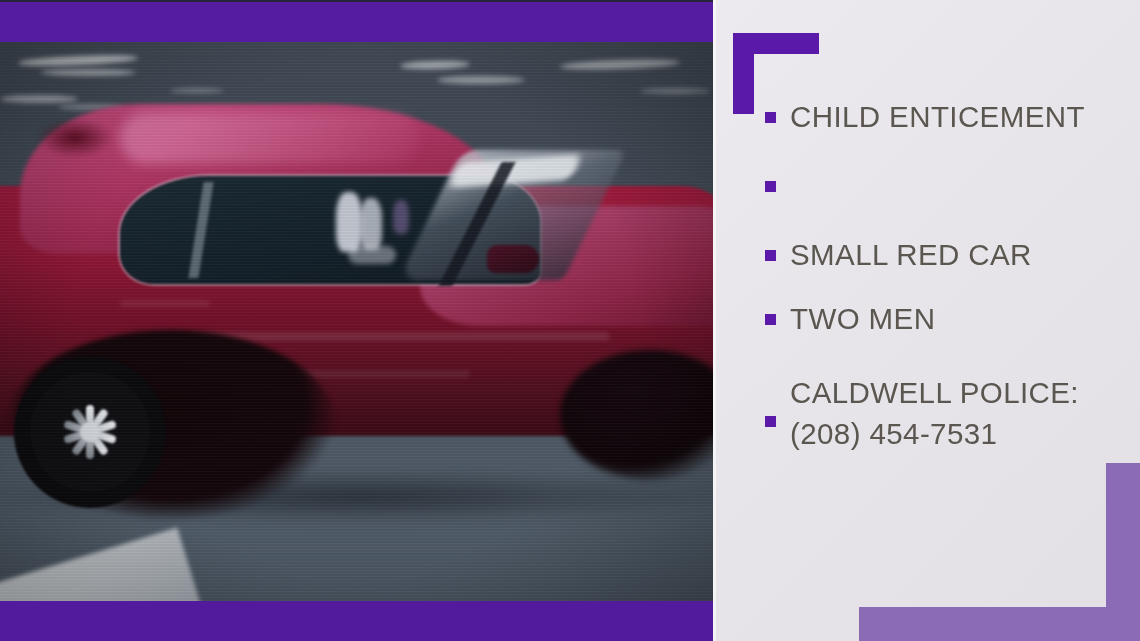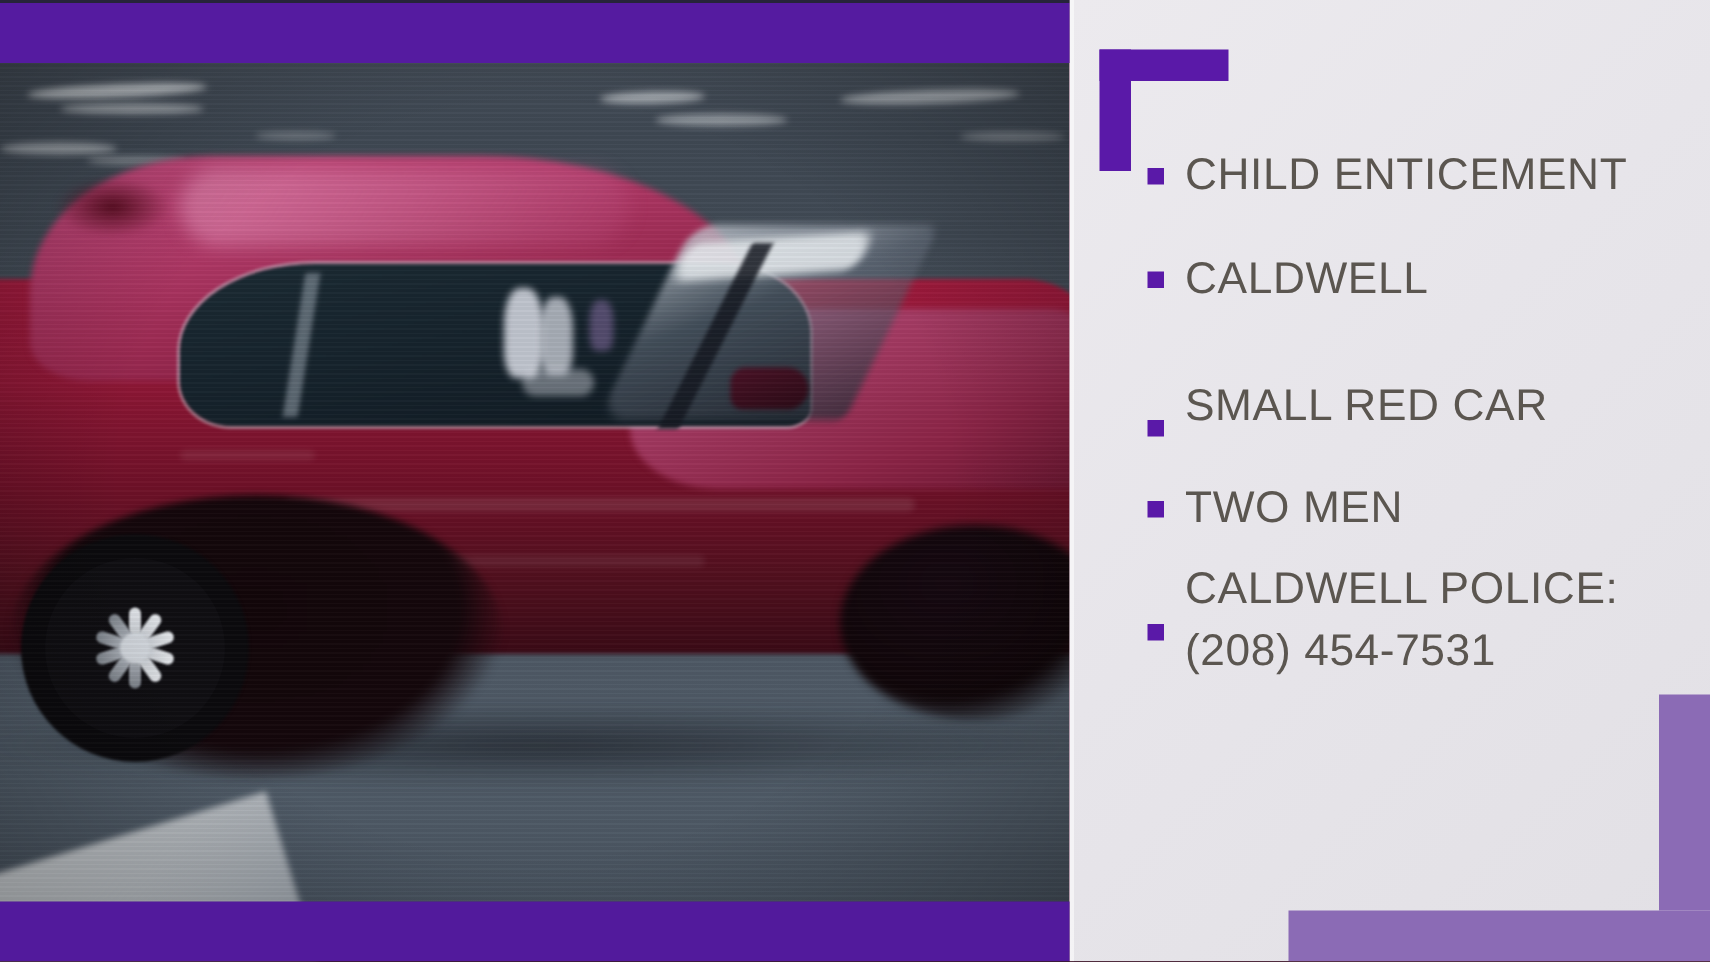--- a/index.html
+++ b/index.html
@@ -6,21 +6,21 @@
     margin: 0;
     padding: 0;
     background: #000;
   }
   #stage {
     position: relative;
     width: 1140px;
     height: 641px;
     overflow: hidden;
     font-family: "Liberation Sans", sans-serif;
-    background: #be185d;
+    background: #1d4ed8;
   }
 
   
   #video-pane {
     position: absolute;
     left: 0; top: 0;
     width: 713px; height: 641px;
     overflow: hidden;
     background: #3d4652;
   }
@@ -337,22 +337,22 @@
   }
   .bullet-item {
     position: absolute;
     left: 52px;
     display: flex;
     align-items: flex-start;
     gap: 14px;
   }
   .bullet-item.i0 { top: 96px; }
   .bullet-item.i1 { top: 165px; }
-  .bullet-item.i2 { top: 250px; align-items: flex-end; }
-  .bullet-item.i3 { top: 318px; }
+  .bullet-item.i2 { top: 234px; }
+  .bullet-item.i3 { top: 298px; }
   .bullet-item.i4 { top: 372px; align-items: center; }
 
   .bullet-mark {
     width: 11px; height: 11px;
     background: #5a19a8;
     flex: 0 0 auto;
     margin-top: 16px;
   }
   .bullet-text {
     font-size: 29.5px;
@@ -436,21 +436,20 @@
 
     <div class="bullet-list">
 
       <div class="bullet-item i0">
         <span class="bullet-mark"></span>
         <span class="bullet-text">CHILD ENTICEMENT</span>
       </div>
 
       <div class="bullet-item i1">
         <span class="bullet-mark"></span>
-        <span class="bullet-text">CALDWELL</span>
       </div>
 
       <div class="bullet-item i2">
         <span class="bullet-mark"></span>
         <span class="bullet-text">SMALL RED CAR</span>
       </div>
 
       <div class="bullet-item i3">
         <span class="bullet-mark"></span>
         <span class="bullet-text">TWO MEN</span>

